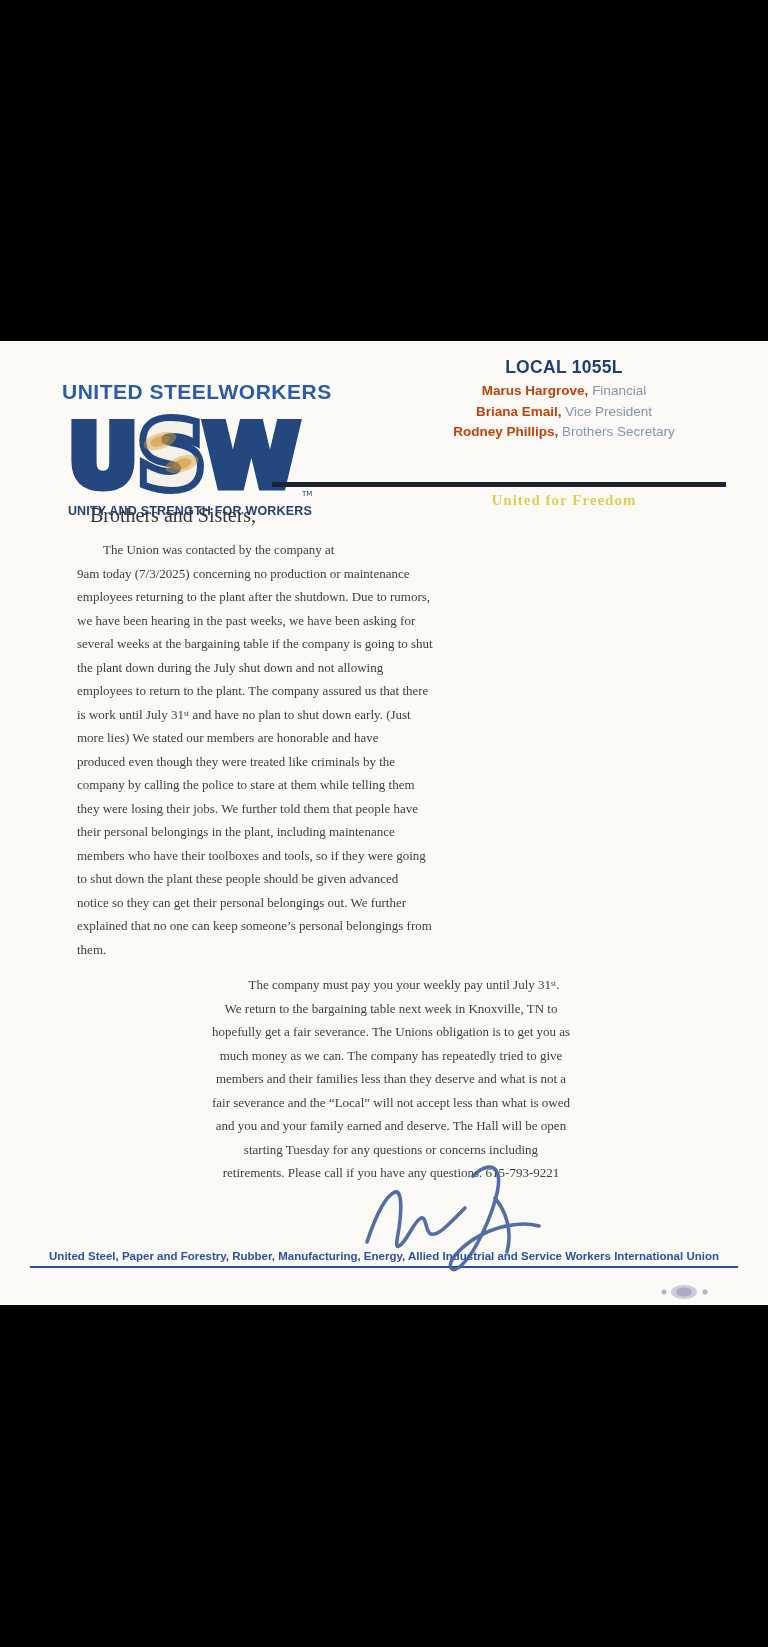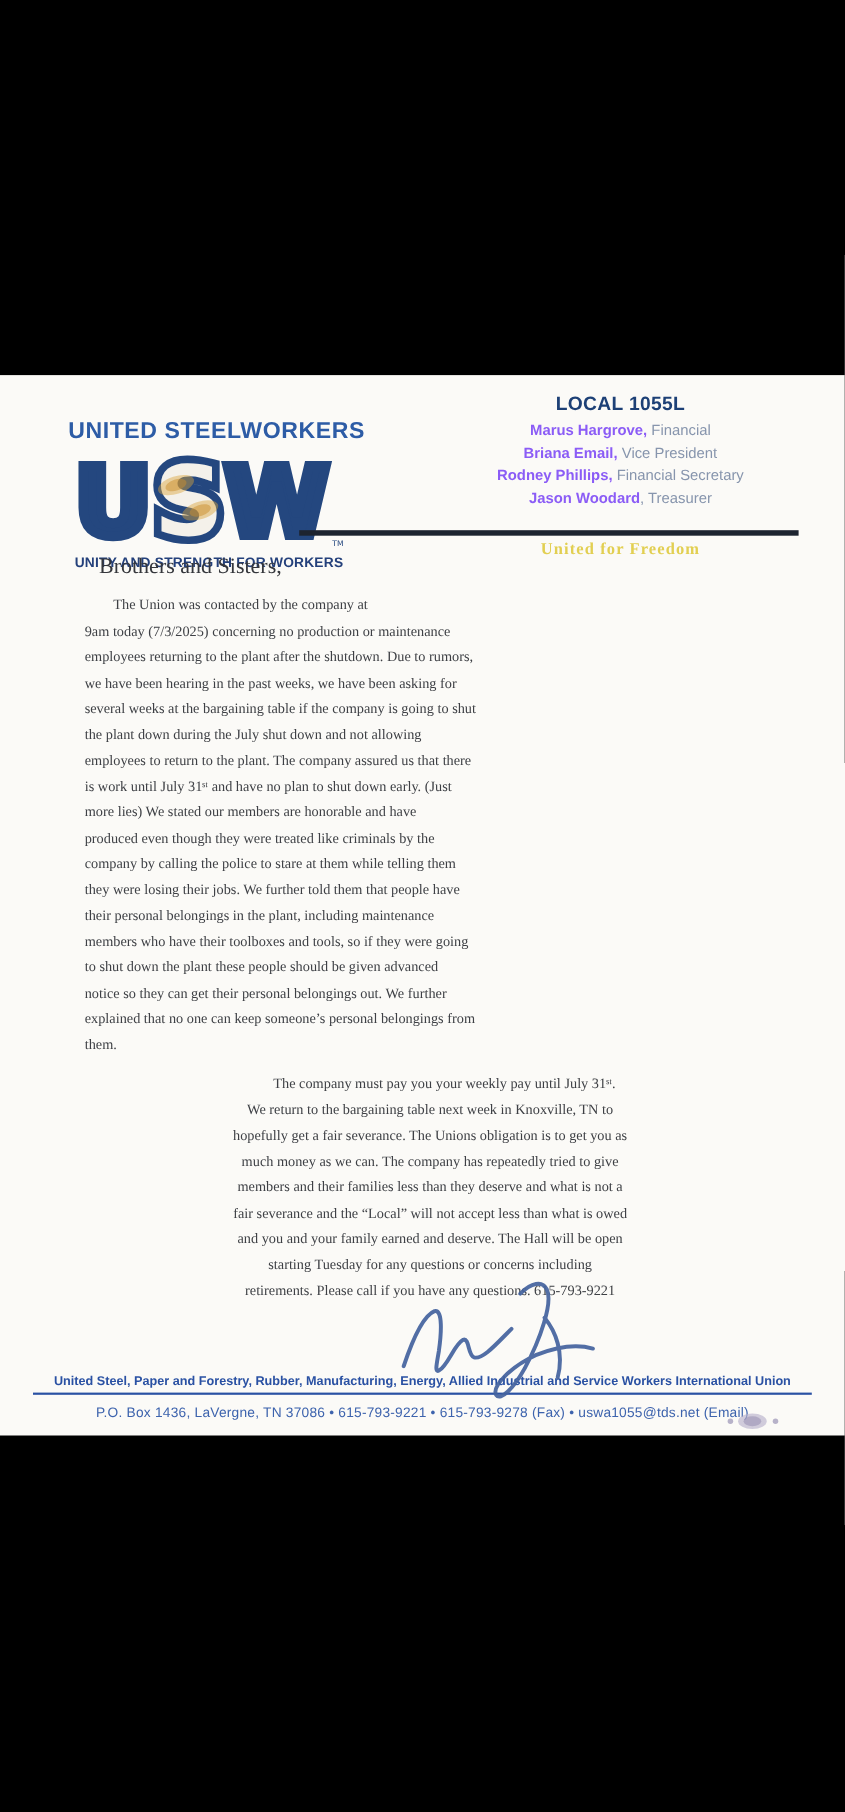--- a/index.html
+++ b/index.html
@@ -27,21 +27,21 @@
     font-weight:bold;font-size:12.5px;letter-spacing:.2px;
     color:#24407b;white-space:nowrap;margin-top:2px;
   }
   .header-right{
     position:absolute;right:44px;top:16px;width:320px;text-align:center;
     font-family:"Liberation Sans","DejaVu Sans",sans-serif;
   }
   .local-title{font-weight:bold;font-size:17.5px;color:#1d4076;letter-spacing:.3px;}
   .officers{margin-top:3px;}
   .officer{font-size:13.5px;line-height:20.5px;white-space:nowrap;}
-  .officer-name{font-weight:bold;color:#8b5cf6;}
+  .officer-name{font-weight:bold;color:#c2410c;}
   .officer-title{color:#8795ad;}
   .divider-line{
     position:absolute;left:272px;top:141px;width:454px;height:5px;
     background:#1d2430;
   }
   .motto{
     position:absolute;right:44px;top:151px;width:320px;text-align:center;
     font-weight:bold;font-size:15px;letter-spacing:1px;color:#e2cf52;
   }
   
@@ -102,24 +102,21 @@
   <div class="header-right">
     <div class="local-title">LOCAL 1055L</div>
     <div class="officers">
       <div class="officer">
         <span class="officer-name">Marus Hargrove,</span><span class="officer-title"> Financial</span>
       </div>
       <div class="officer">
         <span class="officer-name">Briana Email,</span><span class="officer-title"> Vice President</span>
       </div>
       <div class="officer">
-        <span class="officer-name">Rodney Phillips,</span><span class="officer-title"> Financial Secretary</span>
-      </div>
-      <div class="officer">
-        <span class="officer-name">Jason Woodard</span><span class="officer-title">, Treasurer</span>
+        <span class="officer-name">Rodney Phillips,</span><span class="officer-title"> Brothers Secretary</span>
       </div>
     </div>
   </div>
 
   <div class="divider-line"></div>
   <div class="motto">United for Freedom</div>
 
   <div class="salutation">Brothers and Sisters,</div>
   <div class="para para-1">The Union was contacted by the company at
 9am today (7/3/2025) concerning no production or maintenance
@@ -151,21 +148,20 @@
 
   <svg class="signature" width="210" height="125" viewBox="0 0 210 125">
     <g fill="none" stroke="#44639f" stroke-width="3.6" stroke-linecap="round" opacity="0.92">
       <path d="M 12 86 C 20 62 30 40 40 36 C 48 34 46 58 44 72 C 42 84 40 92 44 90 C 52 86 58 66 66 62 C 72 60 70 76 76 78 C 84 80 96 66 110 52"></path>
       <path d="M 118 20 C 128 10 138 8 142 16 C 148 28 136 62 122 88 C 112 106 100 118 96 112 C 92 104 110 86 132 76 C 152 68 170 66 184 70"></path>
       <path d="M 140 42 C 150 54 158 74 152 96"></path>
     </g>
   </svg>
 
   <div class="footer-line1">United Steel, Paper and Forestry, Rubber, Manufacturing, Energy, Allied Industrial and Service Workers International Union</div>
-  <div class="footer-line2">P.O. Box 1436, LaVergne, TN 37086 • 615-793-9221 • 615-793-9278 (Fax) • uswa1055@tds.net (Email)</div>
 
   <svg class="union-bug" width="52" height="20" viewBox="0 0 52 20">
     <circle cx="6" cy="10" r="2.5" fill="#9a93b5" opacity="0.7"></circle>
     <ellipse cx="26" cy="10" rx="13" ry="7" fill="#b8b2cc" opacity="0.65"></ellipse>
     <ellipse cx="26" cy="10" rx="8" ry="4.5" fill="#8f88ad" opacity="0.5"></ellipse>
     <circle cx="47" cy="10" r="2.5" fill="#9a93b5" opacity="0.7"></circle>
   </svg>
 
 </div>
 

